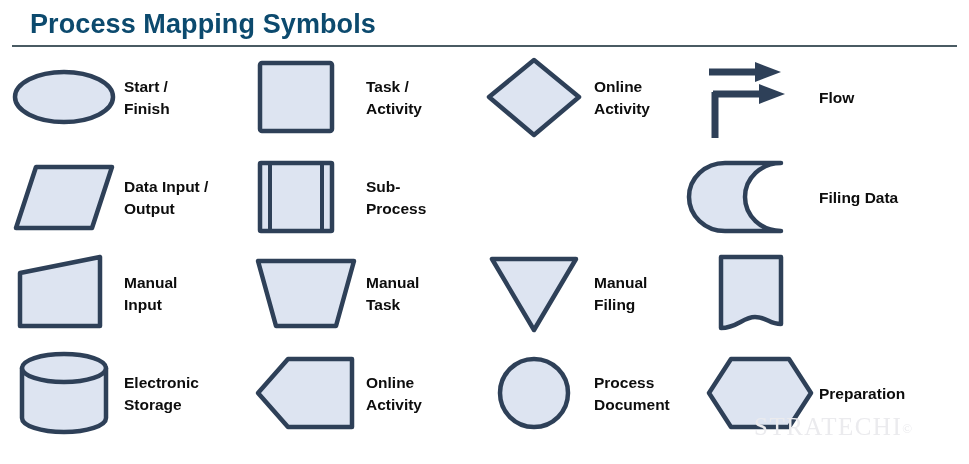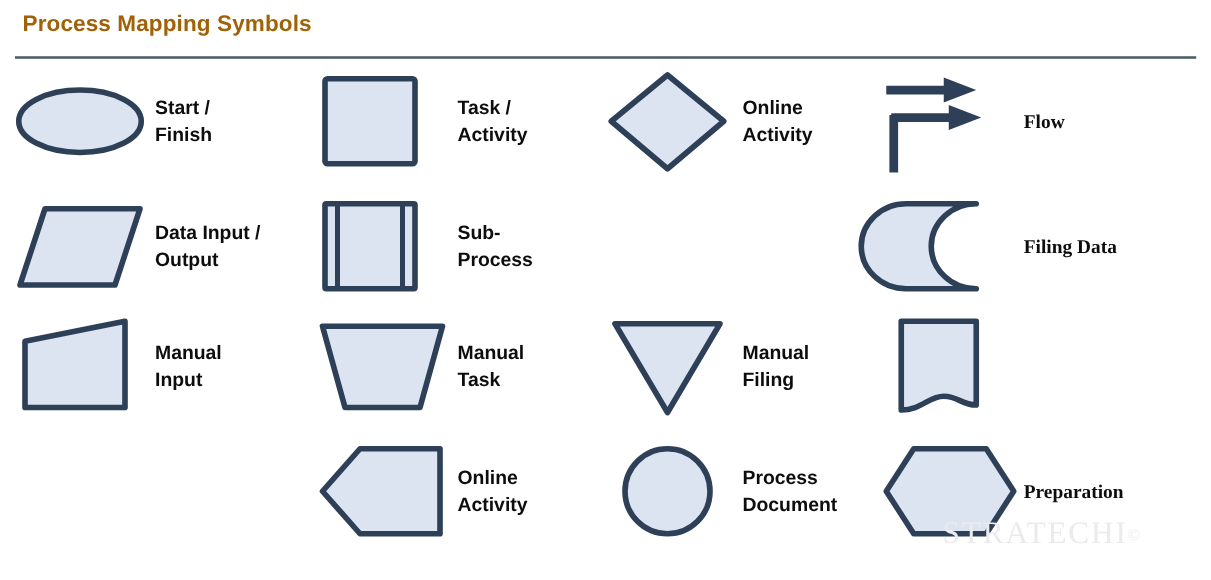--- a/index.html
+++ b/index.html
@@ -19,26 +19,26 @@
   
   #header {
     position: absolute;
     left: 0;
     top: 0;
     width: 969px;
     height: 48px;
   }
   #page-title {
     position: absolute;
-    left: 18px;
+    left: 30px;
     top: 9px;
-    font-size: 18px;
+    font-size: 27px;
     font-weight: bold;
     letter-spacing: 0.1px;
-    color: #a16207;
+    color: #0c4a6e;
     white-space: nowrap;
   }
   #title-rule {
     position: absolute;
     left: 12px;
     top: 45px;
     width: 945px;
     height: 2px;
     background: #4a5b63;
   }
@@ -78,21 +78,21 @@
     display: flex;
     align-items: center;
     font-size: 15.5px;
     font-weight: bold;
     line-height: 1.36;
     color: #0d0d0d;
   }
   .symbol-label span { display: block; }
 
   
-  .col3 .symbol-label { width: 132px; font-family: Liberation Serif, serif; }
+  .col3 .symbol-label { width: 132px; }
 
   
   #watermark {
     position: absolute;
     left: 754px;
     top: 413px;
     font-family: "Liberation Serif", serif;
     font-size: 25px;
     letter-spacing: 1.5px;
     color: #ebebee;
@@ -248,20 +248,34 @@
         </div>
       </div>
     </div>
     <div class="symbol-cell col3" style="left: 695px; top: 196px;">
       <div class="shape-box">
         <svg viewBox="0 0 112 95" xmlns="http://www.w3.org/2000/svg">
           <path d="M18,11 L78,11 L78,78 C66,78 64,71 52,71 C40,71 34,82 18,82 Z" fill="#dde4f1" stroke="#2e4058" stroke-width="4.5" stroke-linejoin="round"></path>
         </svg>
       </div>
     </div>
+    <div class="symbol-cell" style="left: 0px; top: 296px;">
+      <div class="shape-box">
+        <svg viewBox="0 0 112 95" xmlns="http://www.w3.org/2000/svg">
+          <path d="M14,22 L14,72 A42,14 0 0 0 98,72 L98,22 Z" fill="#dde4f1" stroke="#2e4058" stroke-width="4.5" stroke-linejoin="round"></path>
+          <ellipse cx="56" cy="22" rx="42" ry="14" fill="#dde4f1" stroke="#2e4058" stroke-width="4.5" stroke-linejoin="round"></ellipse>
+        </svg>
+      </div>
+      <div class="symbol-label">
+        <div>
+          <span>Electronic</span>
+          <span>Storage</span>
+        </div>
+      </div>
+    </div>
     <div class="symbol-cell" style="left: 242px; top: 296px;">
       <div class="shape-box">
         <svg viewBox="0 0 112 95" xmlns="http://www.w3.org/2000/svg">
           <polygon points="38,13 102,13 102,81 38,81 8,47" fill="#dde4f1" stroke="#2e4058" stroke-width="4.5" stroke-linejoin="round"></polygon>
         </svg>
       </div>
       <div class="symbol-label">
         <div>
           <span>Online</span>
           <span>Activity</span>

